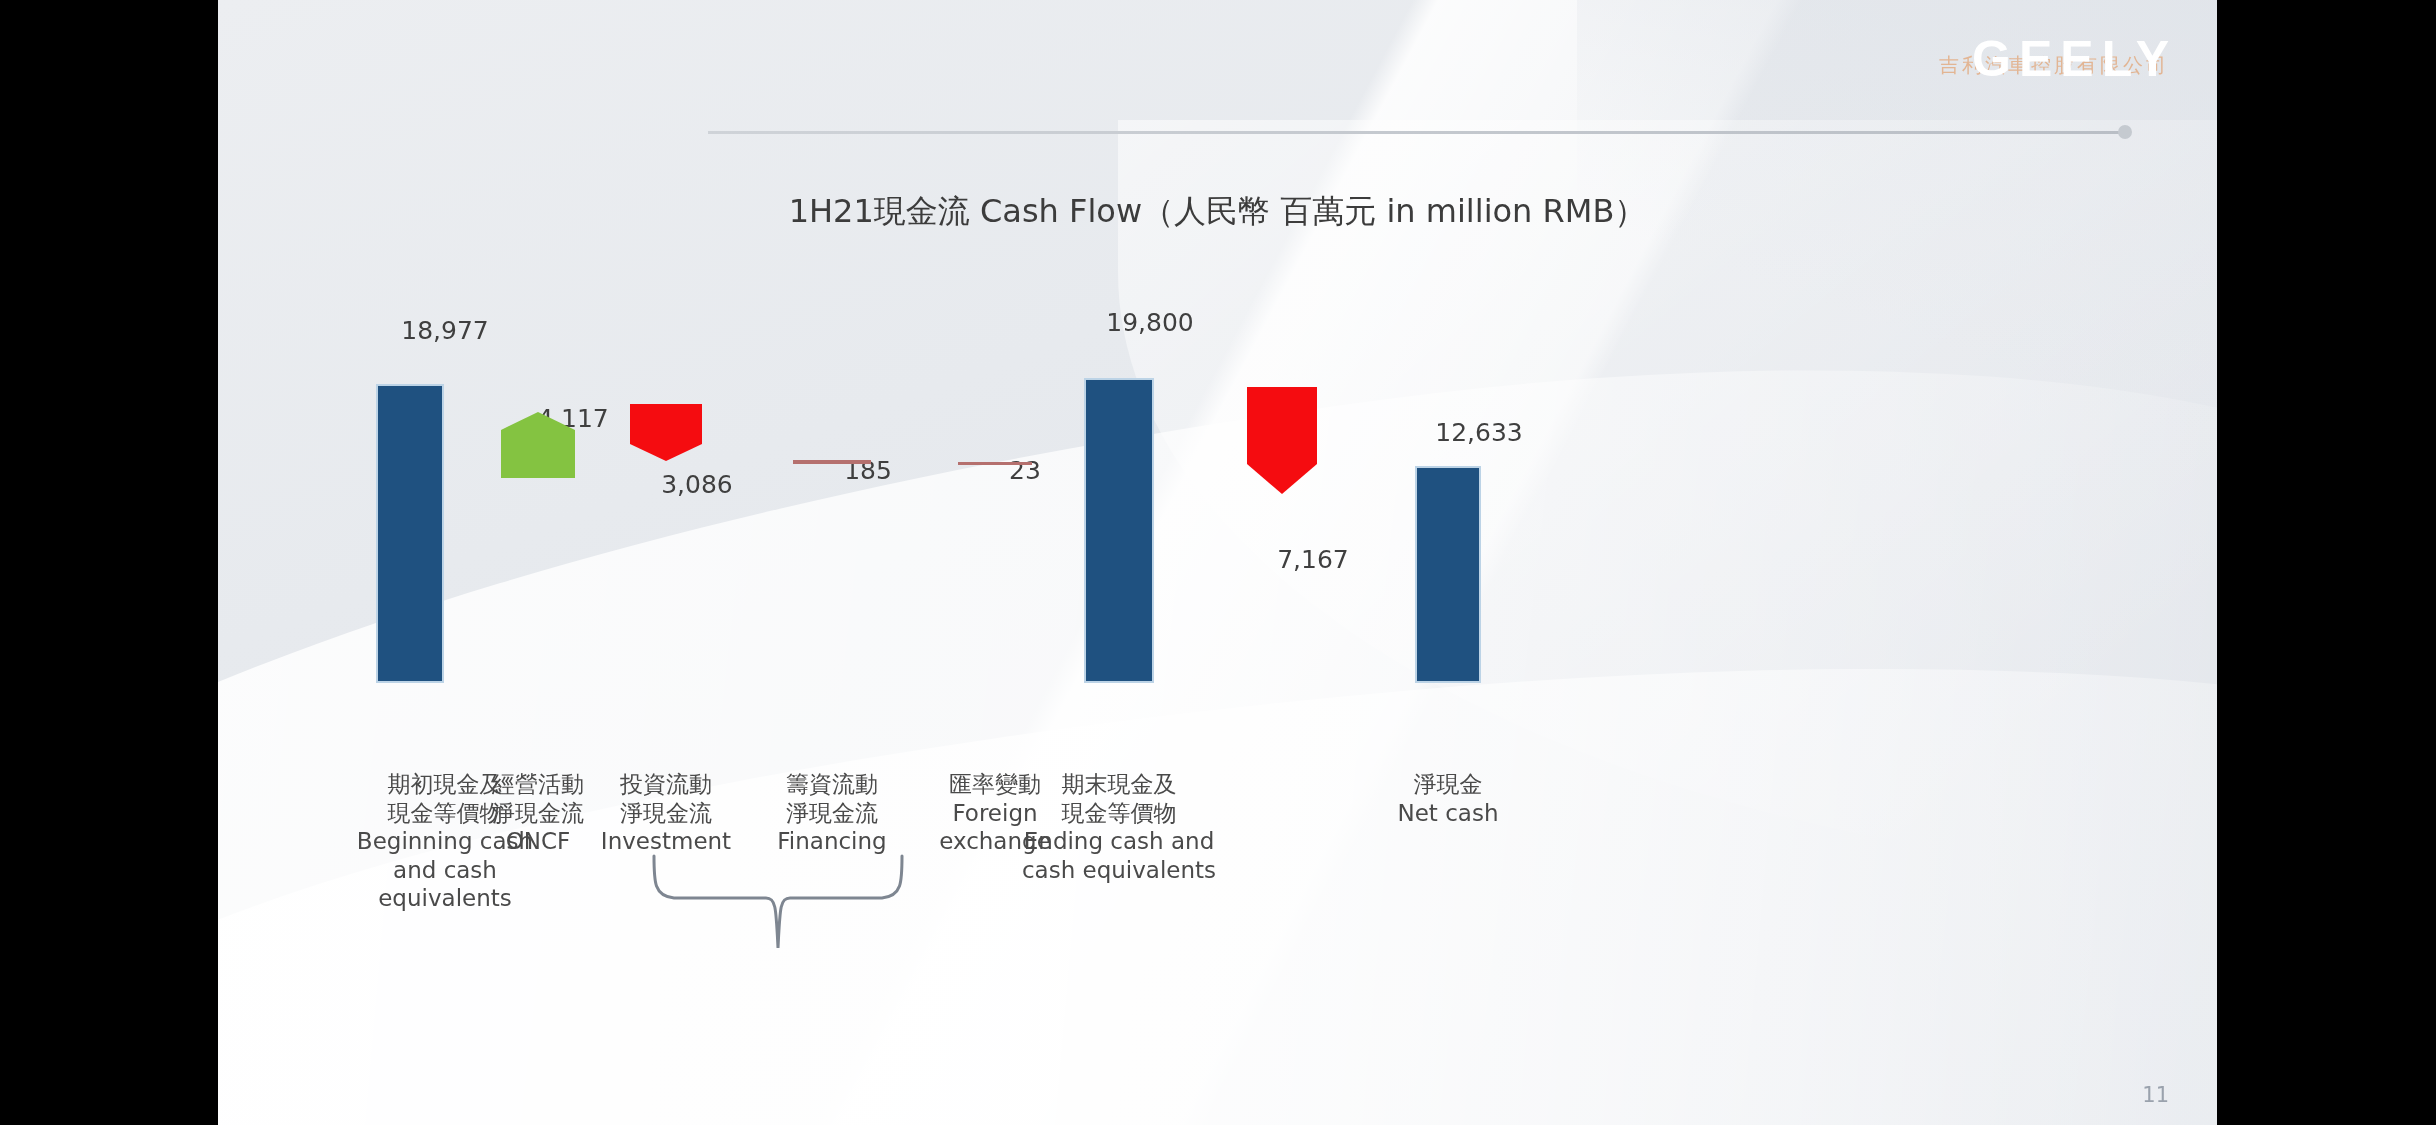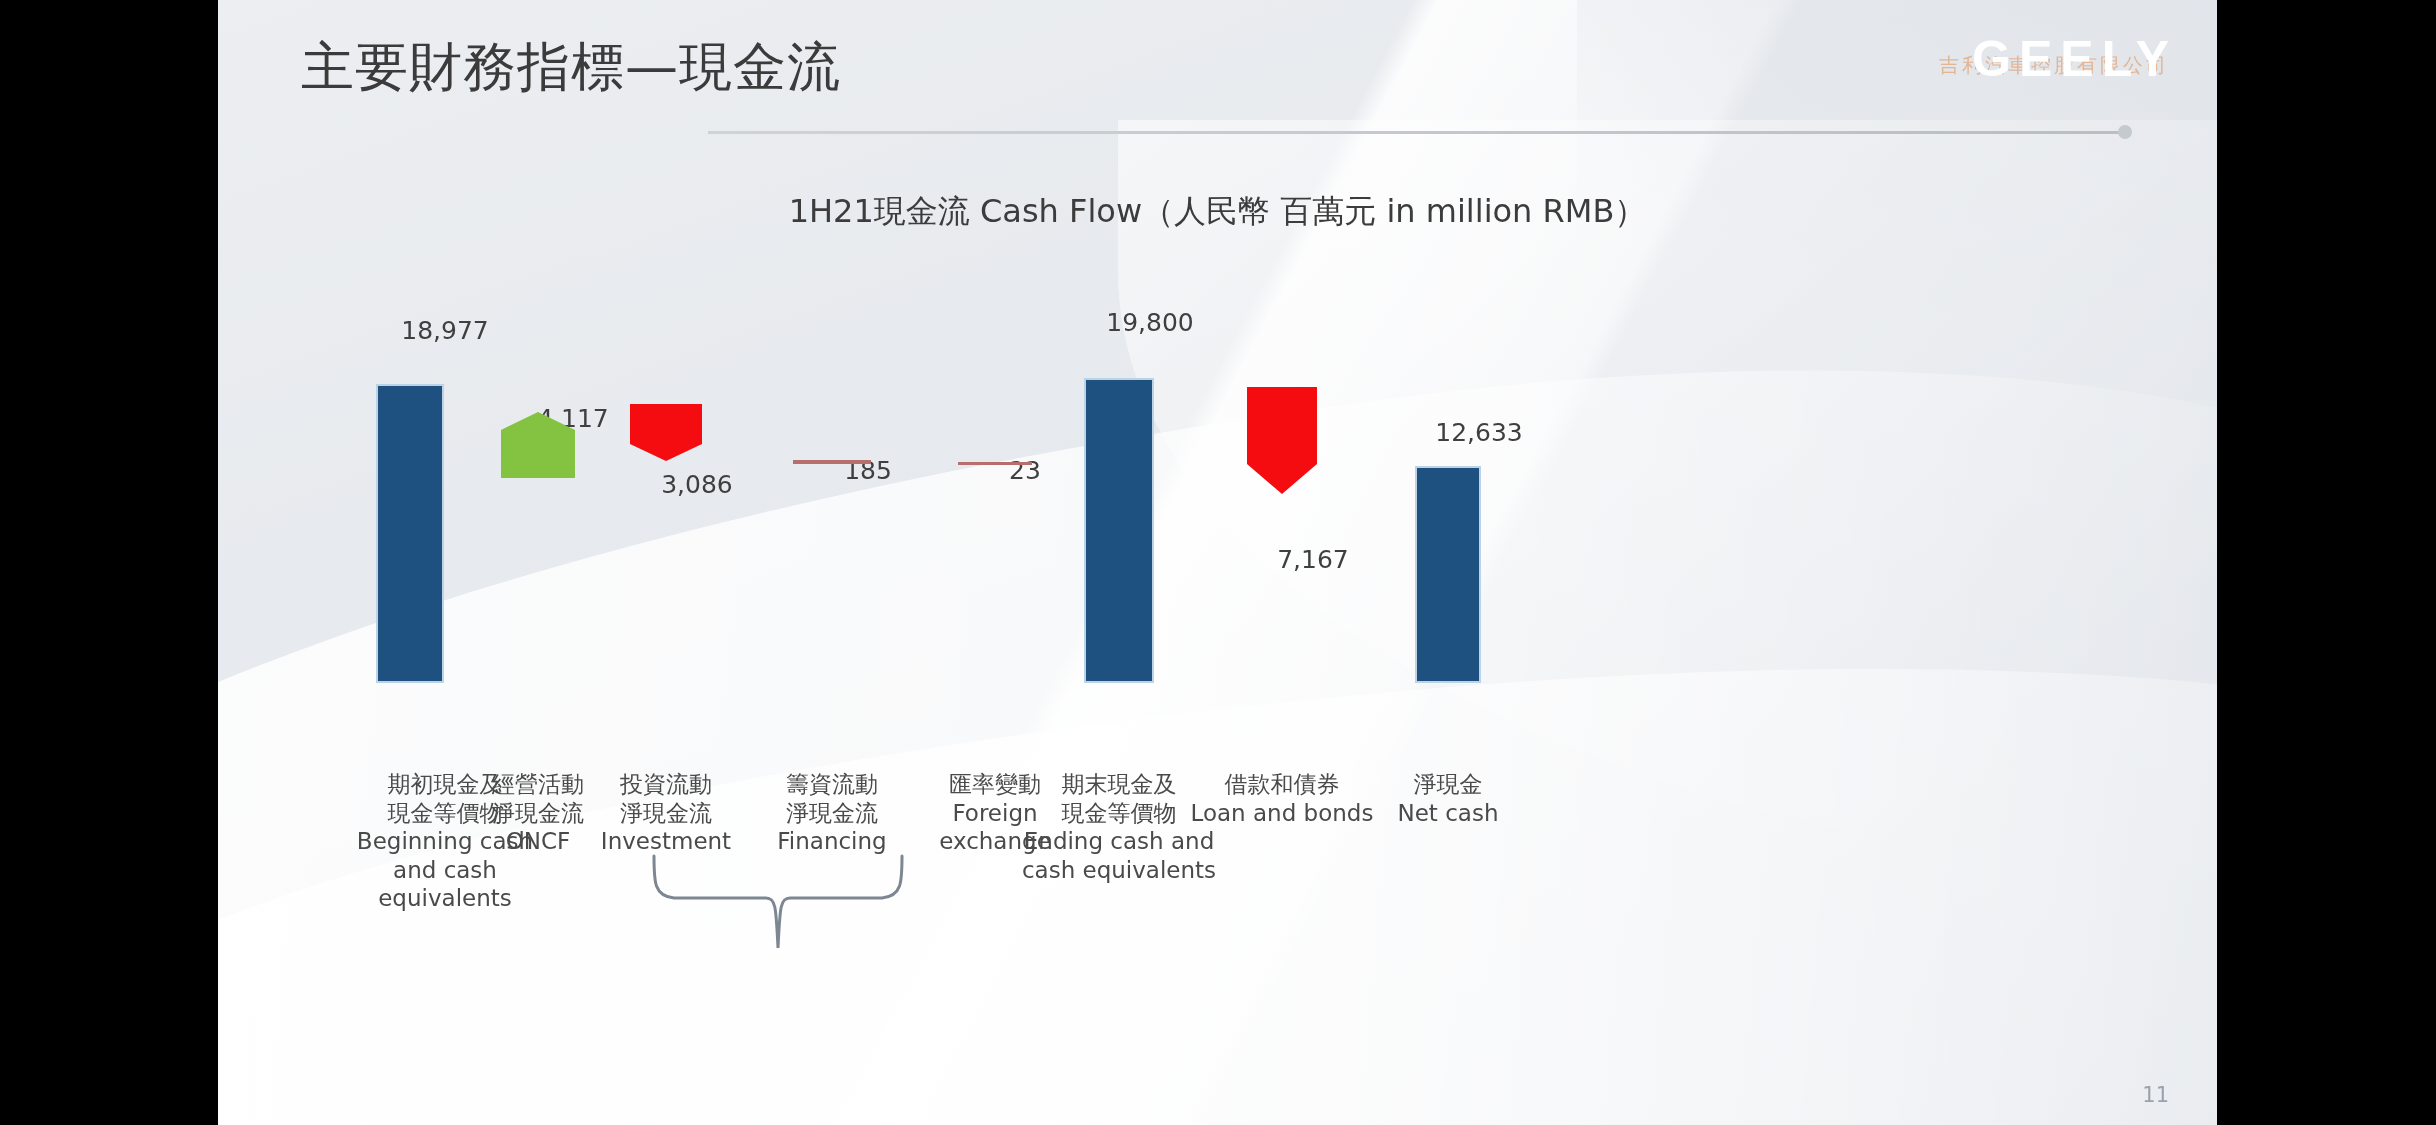--- a/index.html
+++ b/index.html
@@ -74,21 +74,20 @@
 <div id="stage">
   <div class="letterbox lb-left"></div>
   <div class="letterbox lb-right"></div>
 
   <div id="slide">
     <div class="swoosh sw4"></div>
     <div class="swoosh sw3"></div>
     <div class="swoosh sw1"></div>
     <div class="swoosh sw2"></div>
 
-    <div id="title-cn">主要財務指標—現金流</div>
     <div id="title-rule"></div>
     <div id="title-rule-dot"></div>
     <div id="logo-ghost">吉利汽車控股有限公司</div>
     <div id="logo">GEELY</div>
 
     <div id="chart-title">1H21現金流 Cash Flow（人民幣 百萬元 in million RMB）</div>
 
     <div id="plot">
 
       <div class="valtop" style="left:122px;top:316px;">18,977</div>
@@ -153,24 +152,20 @@
         <div>exchange</div>
       </div>
 
       <div class="cat" style="left:781px;top:770px;">
         <div>期末現金及</div>
         <div>現金等價物</div>
         <div>Ending cash and</div>
         <div>cash equivalents</div>
       </div>
 
-      <div class="cat" style="left:944px;top:770px;">
-        <div>借款和債券</div>
-        <div>Loan and bonds</div>
-      </div>
 
       <div class="cat" style="left:1110px;top:770px;">
         <div>淨現金</div>
         <div>Net cash</div>
       </div>
 
       <svg id="brace" width="260" height="100" viewBox="0 0 260 100">
         <path d="M6,4 C6,30 6,44 26,46 L118,46 C128,46 128,56 130,96 C132,56 132,46 142,46 L234,46 C254,44 254,30 254,4" fill="none" stroke="#7e8691" stroke-width="3" stroke-linecap="round"></path>
       </svg>
 

